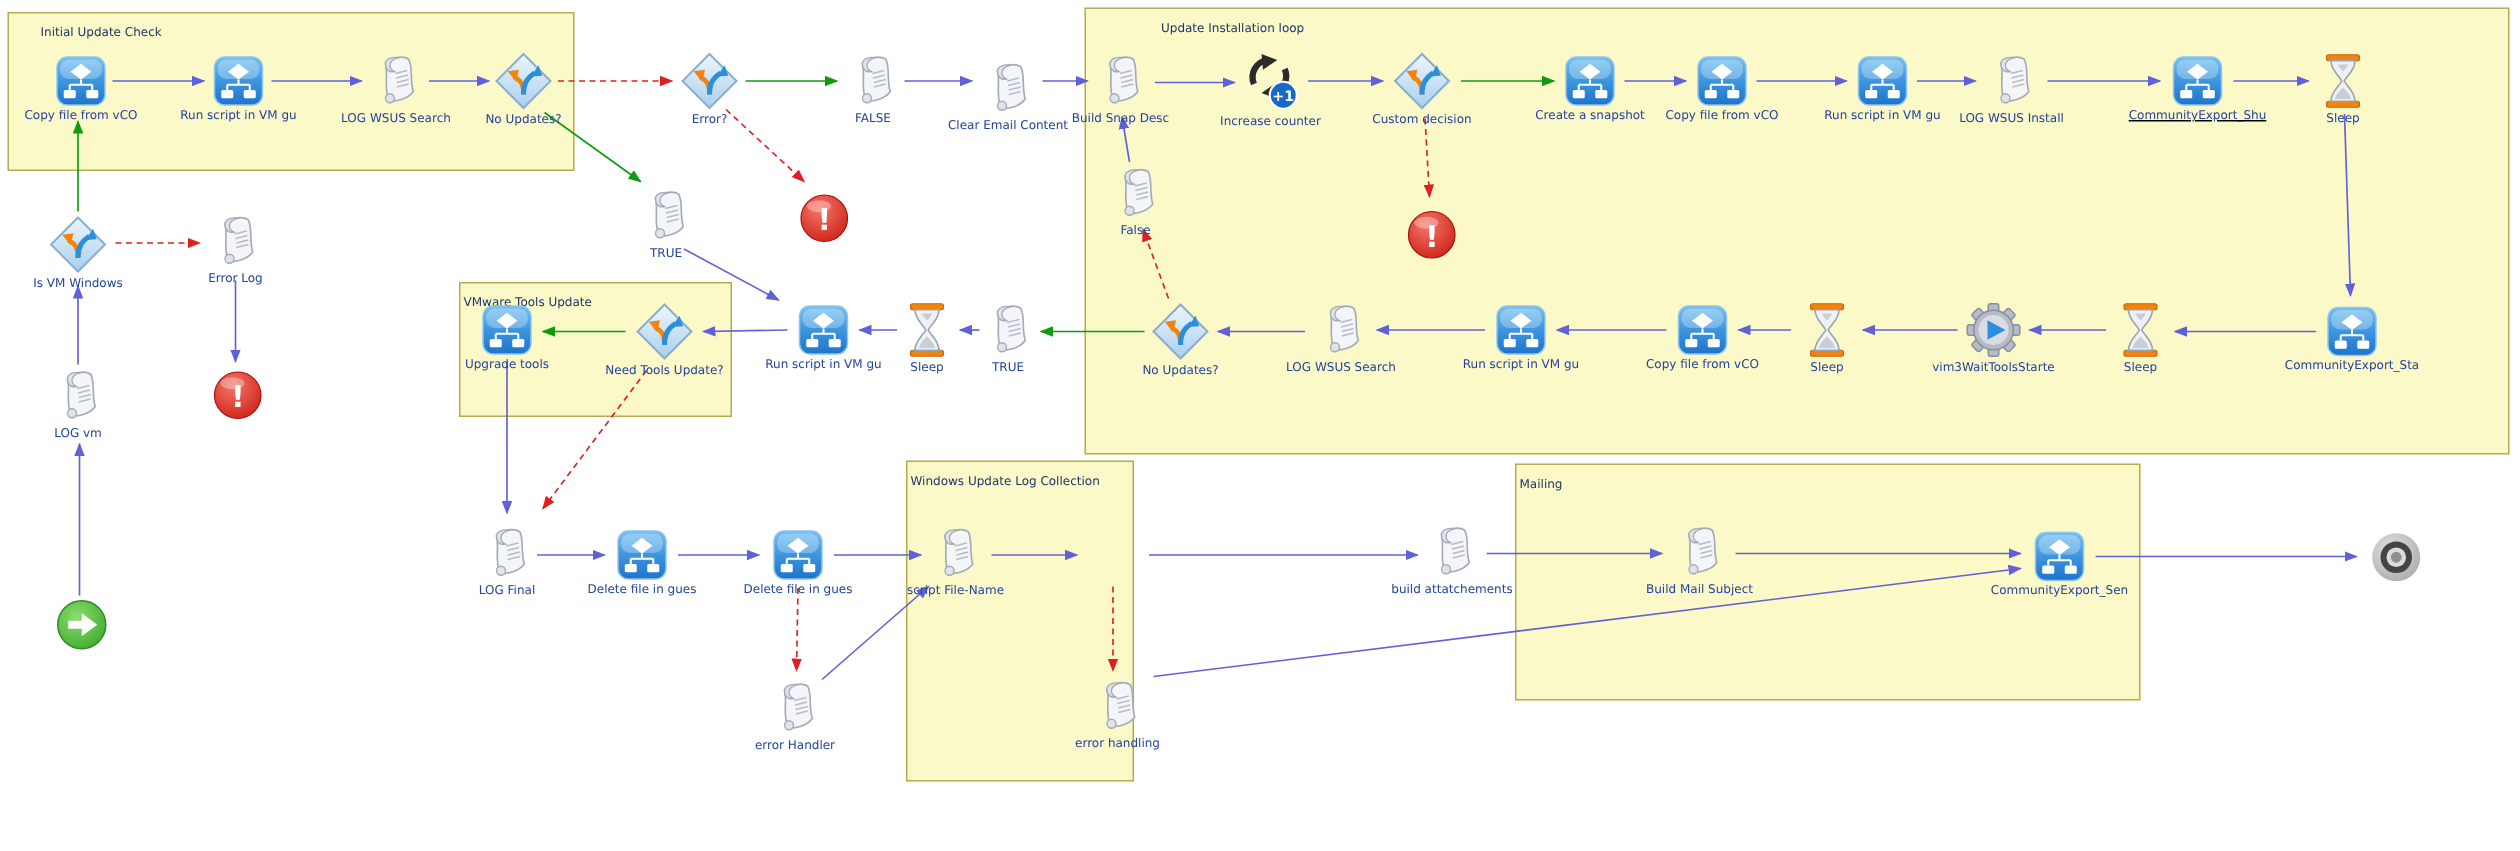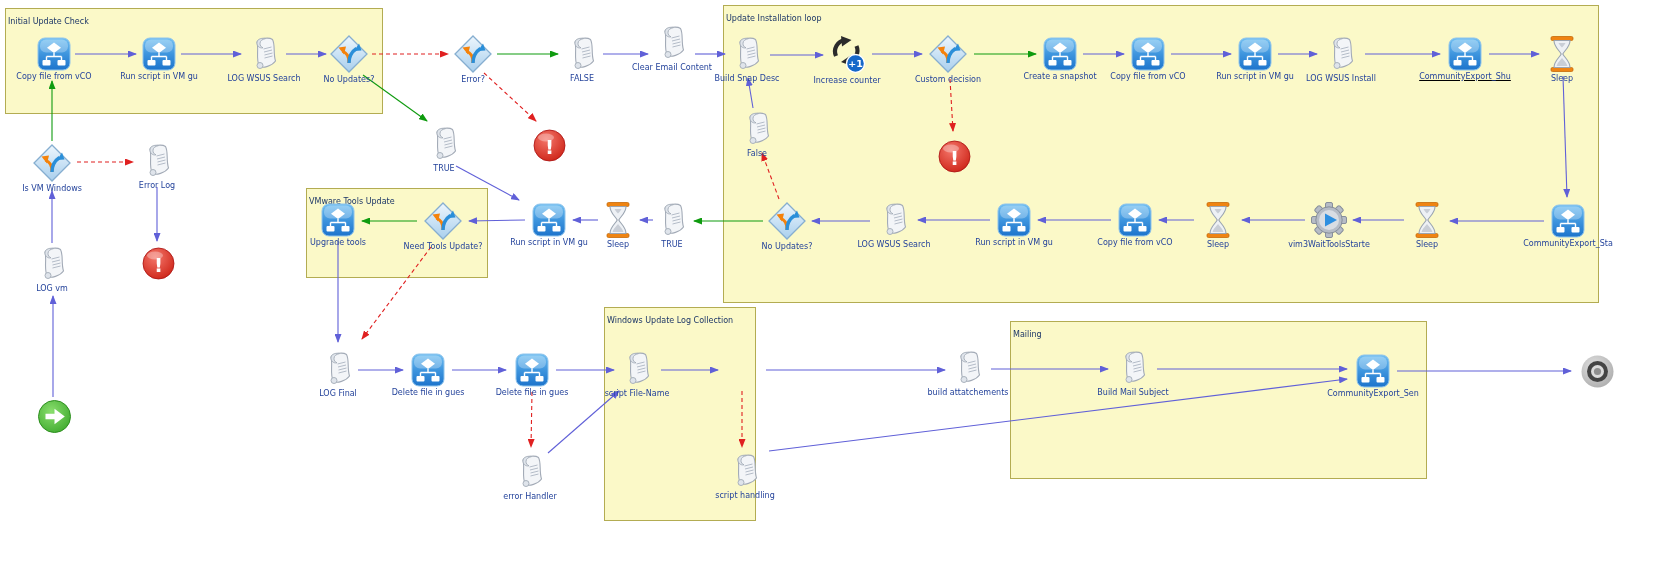--- a/index.html
+++ b/index.html
@@ -192,25 +192,25 @@
       <line x1="532" y1="392" x2="531" y2="447" stroke="#E02020" stroke-width="1.1" marker-end="url(#ah-r)" stroke-dasharray="4 3"></line>
       <line x1="548" y1="453" x2="619" y2="391" stroke="#6060D8" stroke-width="1.1" marker-end="url(#ah-b)"></line>
       <line x1="661" y1="370" x2="718" y2="370" stroke="#6060D8" stroke-width="1.1" marker-end="url(#ah-b)"></line>
       <line x1="766" y1="370" x2="945" y2="370" stroke="#6060D8" stroke-width="1.1" marker-end="url(#ah-b)"></line>
       <line x1="742" y1="391" x2="742" y2="447" stroke="#E02020" stroke-width="1.1" marker-end="url(#ah-r)" stroke-dasharray="4 3"></line>
       <line x1="991" y1="369" x2="1108" y2="369" stroke="#6060D8" stroke-width="1.1" marker-end="url(#ah-b)"></line>
       <line x1="1157" y1="369" x2="1347" y2="369" stroke="#6060D8" stroke-width="1.1" marker-end="url(#ah-b)"></line>
       <line x1="769" y1="451" x2="1347" y2="379" stroke="#6060D8" stroke-width="1.1" marker-end="url(#ah-b)"></line>
       <line x1="1397" y1="371" x2="1571" y2="371" stroke="#6060D8" stroke-width="1.1" marker-end="url(#ah-b)"></line>
     </svg>
-<div class="group" style="left: 5px; top: 8px; width: 378px; height: 106px;"><span class="group-label">Initial Update Check</span></div>
-    <div class="group" style="left: 723px; top: 5px; width: 876px; height: 298px;"><span class="group-label">Update Installation loop</span></div>
+<div class="group" style="left: 5px; top: 8px; width: 378px; height: 106px; padding-left: 19px;"><span class="group-label">Initial Update Check</span></div>
+    <div class="group" style="left: 723px; top: 5px; width: 950px; height: 298px; padding-left: 48px;"><span class="group-label">Update Installation loop</span></div>
     <div class="group" style="left: 604px; top: 307px; width: 152px; height: 214px;"><span class="group-label">Windows Update Log Collection</span></div>
     <div class="group" style="left: 306px; top: 188px; width: 182px; height: 90px;"><span class="group-label">VMware Tools Update</span></div>
-    <div class="group" style="left: 1010px; top: 309px; width: 417px; height: 158px; margin-top: 12px;"><span class="group-label">Mailing</span></div>
+    <div class="group" style="left: 1010px; top: 309px; width: 417px; height: 158px;"><span class="group-label">Mailing</span></div>
     <div class="node" style="left: -1px; top: 398.5px;">
       <span class="icon"><svg width="35" height="35" xmlns="http://www.w3.org/2000/svg">
           <use href="#sym-start" width="35" height="35"></use>
         </svg></span>
     </div>
     <div class="node" style="left: -3px; top: 245.5px;">
       <span class="icon"><svg width="34" height="37" xmlns="http://www.w3.org/2000/svg">
           <use href="#sym-task" width="34" height="37"></use>
         </svg></span>
       <span class="label">LOG vm</span>
@@ -261,21 +261,21 @@
           <use href="#sym-decision" width="40" height="40"></use>
         </svg></span>
       <span class="label">Error?</span>
     </div>
     <div class="node" style="left: 527px; top: 35.5px;">
       <span class="icon"><svg width="34" height="37" xmlns="http://www.w3.org/2000/svg">
           <use href="#sym-task" width="34" height="37"></use>
         </svg></span>
       <span class="label">FALSE</span>
     </div>
-    <div class="node" style="left: 617px; top: 25px;">
+    <div class="node" style="left: 617px; top: 41px;">
       <span class="icon"><svg width="34" height="37" xmlns="http://www.w3.org/2000/svg">
           <use href="#sym-task" width="34" height="37"></use>
         </svg></span>
       <span class="label">Clear Email Content</span>
     </div>
     <div class="node" style="left: 389px; top: 125.5px;">
       <span class="icon"><svg width="34" height="37" xmlns="http://www.w3.org/2000/svg">
           <use href="#sym-task" width="34" height="37"></use>
         </svg></span>
       <span class="label">TRUE</span>
@@ -455,21 +455,21 @@
     <div class="node" style="left: 475px; top: 453.5px;">
       <span class="icon"><svg width="34" height="37" xmlns="http://www.w3.org/2000/svg">
           <use href="#sym-task" width="34" height="37"></use>
         </svg></span>
       <span class="label">error Handler</span>
     </div>
     <div class="node" style="left: 690px; top: 452.5px;">
       <span class="icon"><svg width="34" height="37" xmlns="http://www.w3.org/2000/svg">
           <use href="#sym-task" width="34" height="37"></use>
         </svg></span>
-      <span class="label">script handling</span>
+      <span class="label">error handling</span>
     </div>
     <div class="node" style="left: 913px; top: 349.5px;">
       <span class="icon"><svg width="34" height="37" xmlns="http://www.w3.org/2000/svg">
           <use href="#sym-task" width="34" height="37"></use>
         </svg></span>
       <span class="label">build attatchements</span>
     </div>
     <div class="node" style="left: 1078px; top: 349.5px;">
       <span class="icon"><svg width="34" height="37" xmlns="http://www.w3.org/2000/svg">
           <use href="#sym-task" width="34" height="37"></use>

